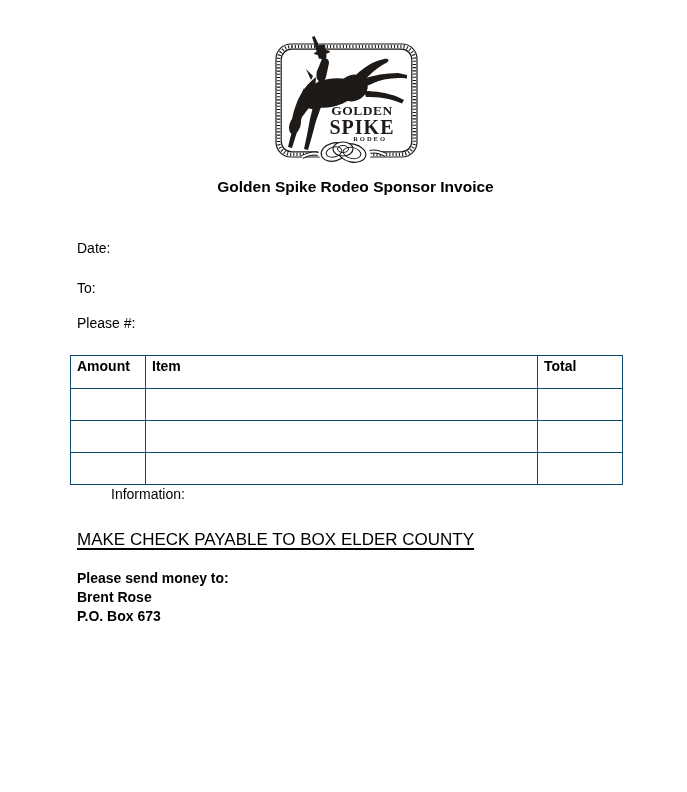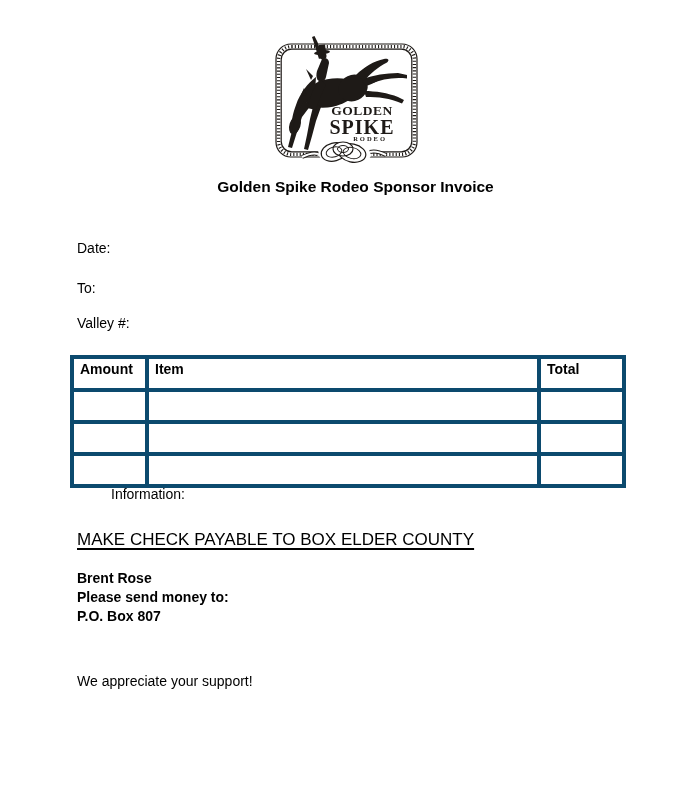--- a/index.html
+++ b/index.html
@@ -20,21 +20,21 @@
   }
   .lbl { position: absolute; left: 77px; font-size: 14px; font-weight: normal; }
   .lbl-date    { top: 240px; }
   .lbl-to      { top: 280px; }
   .lbl-invoice { top: 315px; }
   .invoice-table {
     position: absolute; left: 70px; top: 355px;
     border-collapse: collapse; table-layout: fixed; width: 552px;
   }
   .invoice-table th, .invoice-table td {
-    border: 4px solid #0c4a6e;
+    border: 1px solid #0c4a6e;
     font-size: 14px; font-weight: bold; text-align: left;
     vertical-align: top; padding: 2px 6px; box-sizing: border-box;
   }
   .invoice-table th { height: 33px; }
   .invoice-table td { height: 32px; }
   .lbl-information { top: 486px; padding-left: 34px; }
   .payable-notice {
     position: absolute; left: 77px; top: 530px;
     font-size: 17px; font-weight: normal;
     text-decoration: underline; text-decoration-thickness: 1.5px; text-underline-offset: 3px;
@@ -106,21 +106,21 @@
       <ellipse cx="68" cy="121" rx="8" ry="5" fill="none" stroke="#1e1a17" stroke-width="1" transform="rotate(-15 68 121)"></ellipse>
       <ellipse cx="86" cy="122" rx="9" ry="5.5" fill="none" stroke="#1e1a17" stroke-width="1" transform="rotate(12 86 122)"></ellipse>
       <ellipse cx="77" cy="118" rx="5.5" ry="3.5" fill="none" stroke="#1e1a17" stroke-width="1"></ellipse>
     </g>
   </svg>
 
   <h1 class="doc-title">Golden Spike Rodeo Sponsor Invoice</h1>
 
   <div class="lbl lbl-date">Date:</div>
   <div class="lbl lbl-to">To:</div>
-  <div class="lbl lbl-invoice">Valley #:</div>
+  <div class="lbl lbl-invoice">Please #:</div>
 
   <table class="invoice-table">
     <colgroup>
       <col style="width:75px">
       <col style="width:392px">
       <col style="width:85px">
     </colgroup>
     <thead>
       <tr>
         <th>Amount</th>
@@ -145,20 +145,19 @@
           <td></td>
         </tr>
       </tbody>
   </table>
 
   <div class="lbl lbl-information">Information:</div>
 
   <div class="payable-notice">MAKE CHECK PAYABLE TO BOX ELDER COUNTY</div>
 
   <div class="remit-block">
+    <div>Please send money to:</div>
     <div>Brent Rose</div>
-    <div>Please send money to:</div>
-    <div>P.O. Box 807</div>
+    <div>P.O. Box 673</div>
   </div>
 
-  <div class="lbl support-line">We appreciate your support!</div>
 
 </div>
 
 </body></html>

